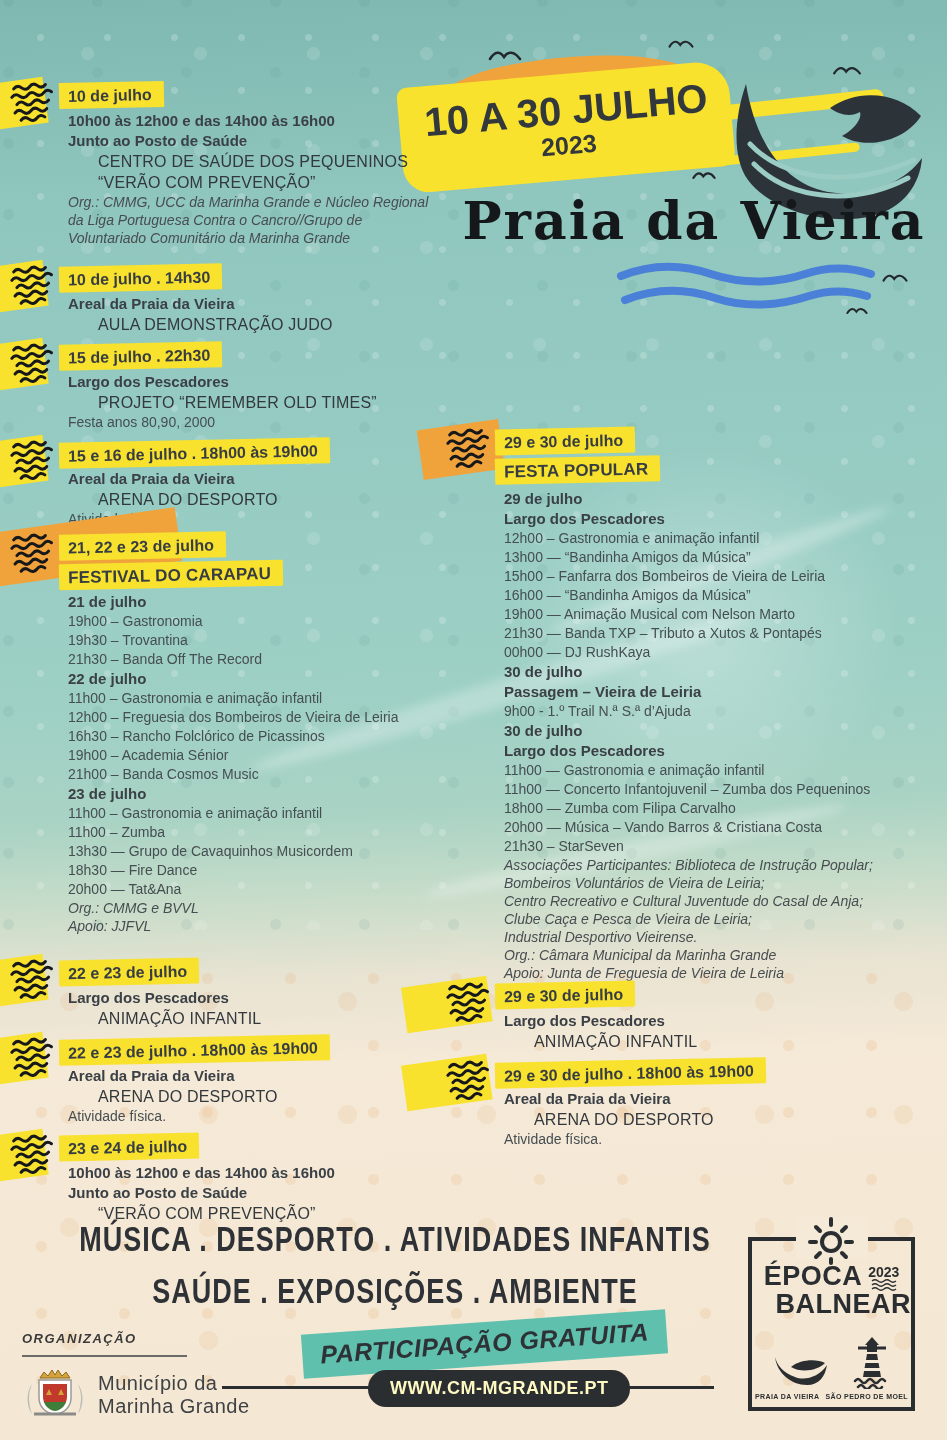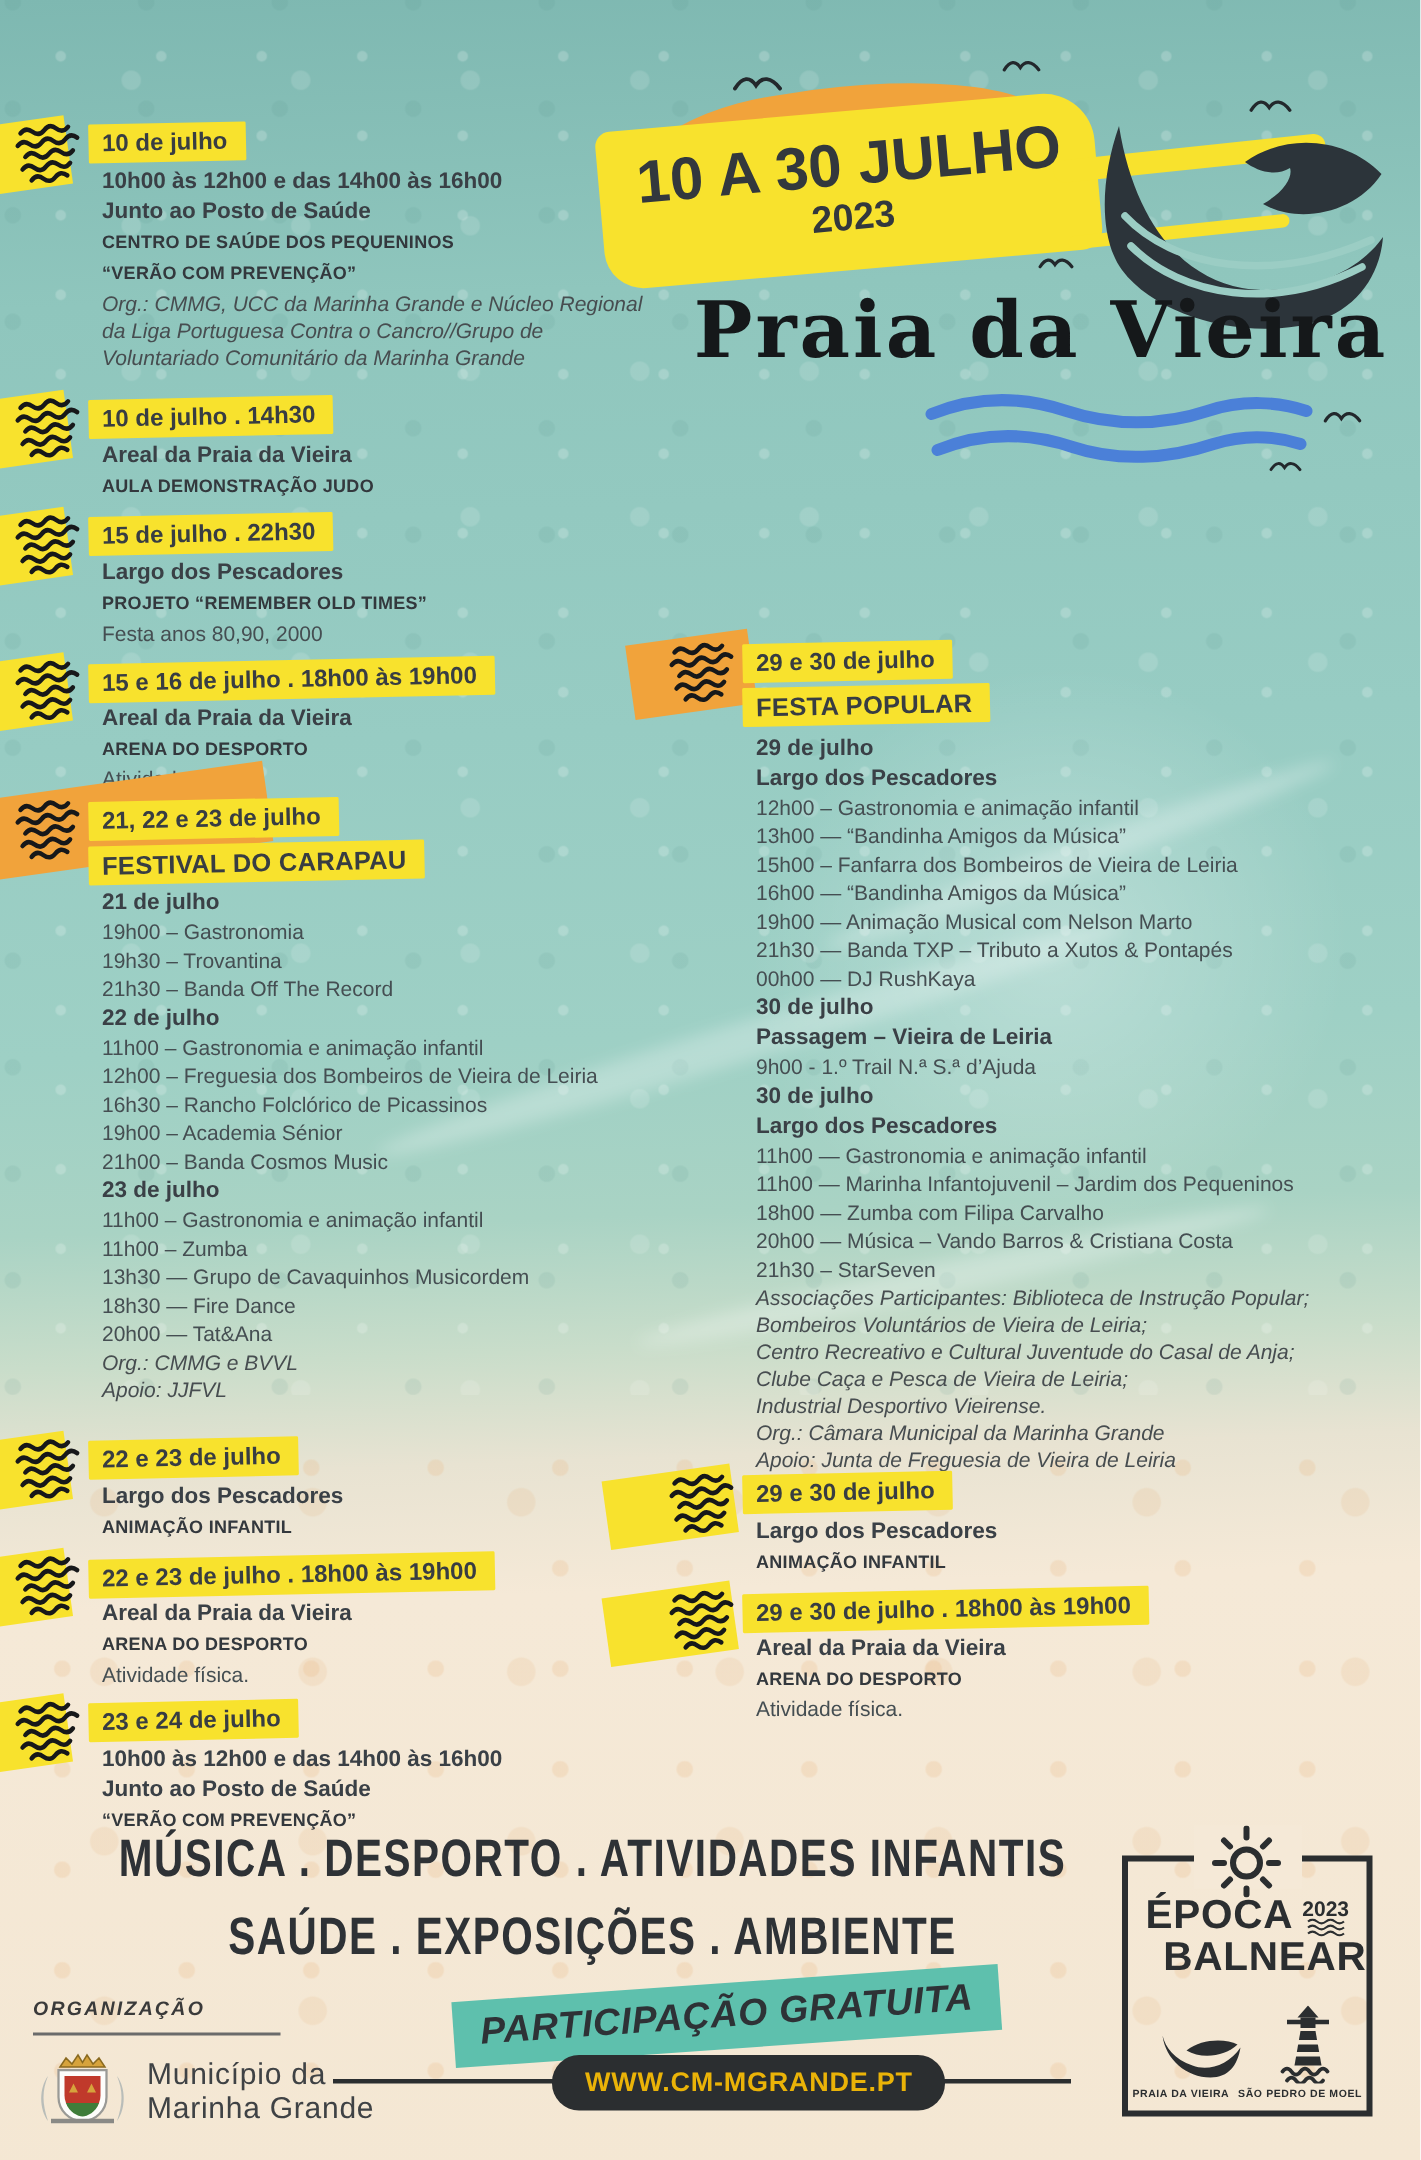--- a/index.html
+++ b/index.html
@@ -63,35 +63,35 @@
   .patch{position:absolute;z-index:1;background:#f8e22d;}
   section[data-accent="yellow"] .patch{left:-56px;top:-4px;width:92px;height:46px;}
   .col-right section[data-accent="yellow"] .patch{left:-42px;width:86px;}
   section[data-accent="orange"] .patch{background:#f1a33b;}
   .col-left section[data-accent="orange"] .patch{left:-70px;top:-6px;width:240px;height:54px;}
   .col-right section[data-accent="orange"] .patch{left:-26px;top:-5px;width:82px;height:50px;}
 
   .line{position:relative;margin:0;font-size:14px;line-height:19px;color:#454e52;}
   .line[data-style="italic"]{font-style:italic;color:#474d50;max-width:402px;line-height:18px;}
   .line[data-style="bold"]{font-weight:700;color:#3a4046;font-size:15px;line-height:20px;}
-  .line[data-style="caps"]{font-weight:700;color:#33383d;font-size:12px;line-height:21px;letter-spacing:.2px;}
+  .line[data-style="caps"]{font-weight:400;color:#33383d;font-size:16px;line-height:21px;letter-spacing:.2px;margin-left:30px;}
   .line[data-style="date"],.line[data-style="date-caps"]{
     width:fit-content;background:#f8e22d;font-weight:700;color:#383d42;font-size:16px;line-height:19px;
     padding:4px 12px 3px 9px;margin:0 0 3px -9px;transform:rotate(-1.2deg);border-radius:1px;}
   .line[data-style="date-caps"]{font-size:17px;letter-spacing:.2px;margin-top:2px;}
 
   
   .categories{position:absolute;left:75px;width:640px;text-align:center;color:#2e3236;
     font-weight:700;font-size:27px;letter-spacing:1px;transform:scaleY(1.3);}
   .categories.c1{top:1224px;}
   .categories.c2{top:1276px;}
   .participation{position:absolute;left:302px;top:1322px;background:#5ec0ad;transform:rotate(-4deg);
     padding:7px 18px 8px 18px;font-style:italic;font-weight:700;font-size:25px;letter-spacing:.5px;color:#2e3236;}
   .site-line{position:absolute;left:222px;top:1386px;width:492px;height:3px;background:#2b2e30;}
-  .site-pill{position:absolute;left:368px;top:1370px;background:#2b2e30;color:#eab308;border-radius:18px;
+  .site-pill{position:absolute;left:368px;top:1370px;background:#2b2e30;color:#fef9c3;border-radius:18px;
     padding:8px 22px;font-weight:700;font-size:18px;letter-spacing:.5px;}
   .org-label{position:absolute;left:22px;top:1331px;font-style:italic;font-weight:700;font-size:13px;
     letter-spacing:1.5px;color:#3a3a3a;}
   .org-rule{position:absolute;left:22px;top:1355px;width:165px;height:2px;background:#6b6b6b;}
   .crest{position:absolute;left:24px;top:1364px;}
   .muni{position:absolute;left:98px;top:1372px;font-size:20px;line-height:23px;color:#3f4245;letter-spacing:.5px;}
 
   .badge{position:absolute;left:748px;top:1237px;width:159px;height:166px;border:4px solid #2b2e30;}
   .badge-sun-mask{position:absolute;left:44px;top:-24px;width:72px;height:42px;background:#f5e9d7;}
   .badge-sun{position:absolute;left:50px;top:-24px;}
@@ -384,21 +384,21 @@
           <p class="line" data-style="plain">16h00 — “Bandinha Amigos da Música”</p>
           <p class="line" data-style="plain">19h00 — Animação Musical com Nelson Marto</p>
           <p class="line" data-style="plain">21h30 — Banda TXP – Tributo a Xutos &amp; Pontapés</p>
           <p class="line" data-style="plain">00h00 — DJ RushKaya</p>
           <p class="line" data-style="bold">30 de julho</p>
           <p class="line" data-style="bold">Passagem – Vieira de Leiria</p>
           <p class="line" data-style="plain">9h00 - 1.º Trail N.ª S.ª d’Ajuda</p>
           <p class="line" data-style="bold">30 de julho</p>
           <p class="line" data-style="bold">Largo dos Pescadores</p>
           <p class="line" data-style="plain">11h00 — Gastronomia e animação infantil</p>
-          <p class="line" data-style="plain">11h00 — Marinha Infantojuvenil – Jardim dos Pequeninos</p>
+          <p class="line" data-style="plain">11h00 — Concerto Infantojuvenil – Zumba dos Pequeninos</p>
           <p class="line" data-style="plain">18h00 — Zumba com Filipa Carvalho</p>
           <p class="line" data-style="plain">20h00 — Música – Vando Barros &amp; Cristiana Costa</p>
           <p class="line" data-style="plain">21h30 – StarSeven</p>
           <p class="line" data-style="italic">Associações Participantes: Biblioteca de Instrução Popular;</p>
           <p class="line" data-style="italic">Bombeiros Voluntários de Vieira de Leiria;</p>
           <p class="line" data-style="italic">Centro Recreativo e Cultural Juventude do Casal de Anja;</p>
           <p class="line" data-style="italic">Clube Caça e Pesca de Vieira de Leiria;</p>
           <p class="line" data-style="italic">Industrial Desportivo Vieirense.</p>
           <p class="line" data-style="italic">Org.: Câmara Municipal da Marinha Grande</p>
           <p class="line" data-style="italic">Apoio: Junta de Freguesia de Vieira de Leiria</p>

